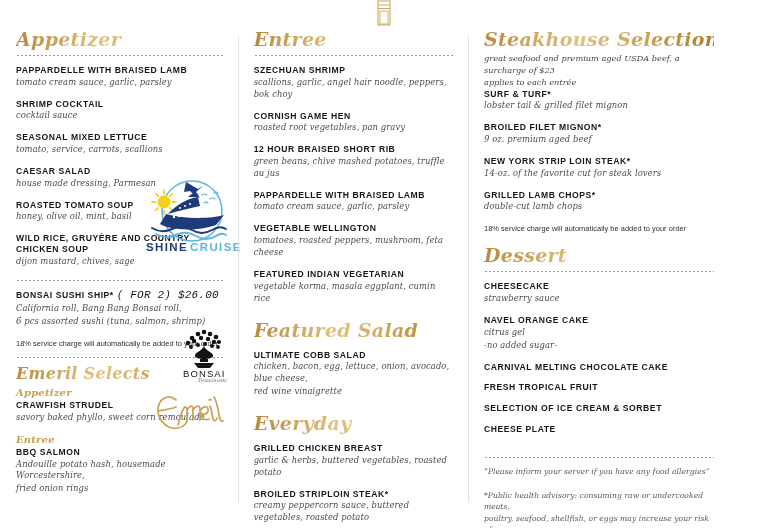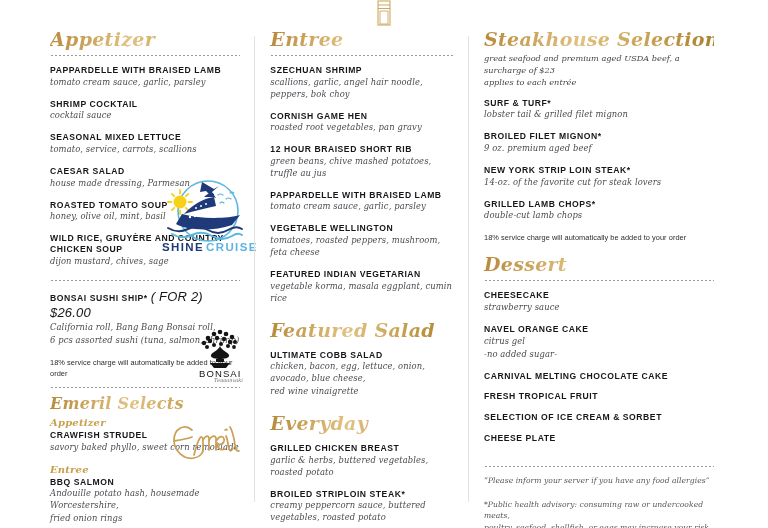--- a/index.html
+++ b/index.html
@@ -11,21 +11,21 @@
   }
   .page { position: relative; width: 768px; height: 528px; padding: 0; }
 
   
   .top-ornament {
     position: absolute; left: 50%; top: 0px; transform: translateX(-50%);
     width: 18px; height: 26px;
   }
 
   
-  .cols { display: flex; width: 728px; height: 528px; padding-top: 30px; padding-left: 34px; }
+  .cols { display: flex; width: 728px; height: 528px; padding-top: 30px; }
   .col { position: relative; }
   .col-left   { width: 258px; padding: 0 14px 0 16px; }
   .col-mid    { width: 250px; padding: 0 14px 0 16px; }
   .col-right  { width: 260px; padding: 0 14px 0 16px; }
   .col-mid::before, .col-right::before {
     content: ""; position: absolute; left: 0; top: 6px; bottom: 26px;
     border-left: 1px solid #e2e2e2;
   }
 
   
@@ -49,22 +49,22 @@
   .dots.thin { margin: 5px 0 8px 0; }
 
   
   .item { margin-bottom: 10px; }
   .item-name {
     font-family: "Liberation Sans", sans-serif;
     font-weight: 700; font-size: 8.6px; letter-spacing: .55px;
     color: #16161a; text-transform: uppercase; line-height: 1.25;
   }
   .item-price {
-    font-family: Liberation Sans, sans-serif; font-style: italic;
-    font-weight: 400; font-size: 13px; letter-spacing: .2px;
+    font-family: Liberation Mono, monospace; font-style: italic;
+    font-weight: 400; font-size: 11px; letter-spacing: .2px;
     color: #16161a; text-transform: none;
   }
   .item-desc {
     font-family: "DejaVu Serif", serif; font-style: italic;
     font-size: 8.4px; color: #4a4a50; line-height: 1.42;
     letter-spacing: .1px; margin-top: 1px;
   }
   .note {
     font-family: "Liberation Sans", sans-serif;
     font-size: 7.4px; color: #2b2b30; letter-spacing: .05px;
@@ -73,21 +73,21 @@
   .fineprint {
     font-family: "DejaVu Serif", serif; font-style: italic;
     font-size: 7.6px; color: #55555c; line-height: 1.5; letter-spacing: .05px;
   }
   .sub-label {
     font-family: "DejaVu Serif", serif; font-style: italic; font-weight: 700;
     font-size: 10px; color: #c8a04a; margin: 4px 0 2px 0; letter-spacing: .2px;
   }
   .blurb {
     font-family: "DejaVu Serif", serif; font-style: italic;
-    font-size: 8.2px; color: #45454b; line-height: 1.45; margin-bottom: 9px;
+    font-size: 8.2px; color: #45454b; line-height: 1.45; 
   }
 
   
   .emeril-wrap { position: relative; margin-top: 8px; }
   .emeril-sig {
     position: absolute; right: -2px; top: 14px;
     width: 72px; height: 62px;
   }
 
   

